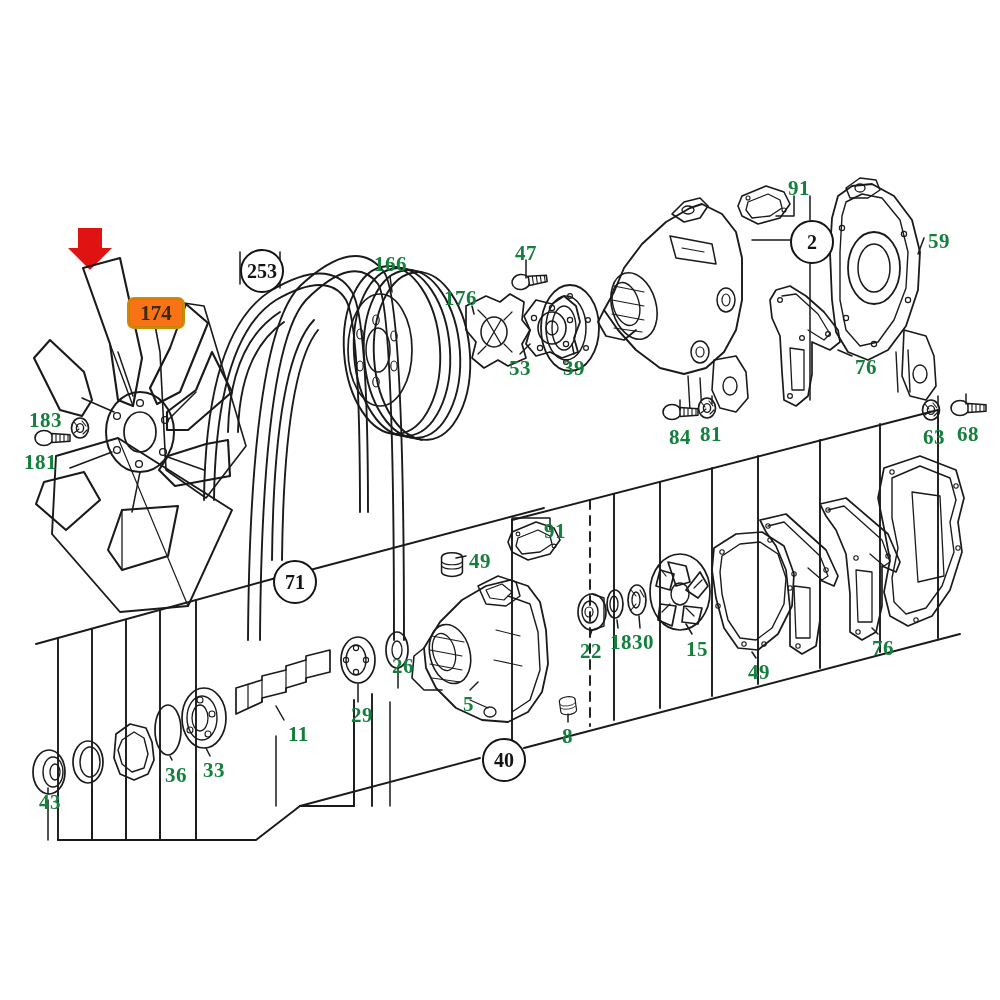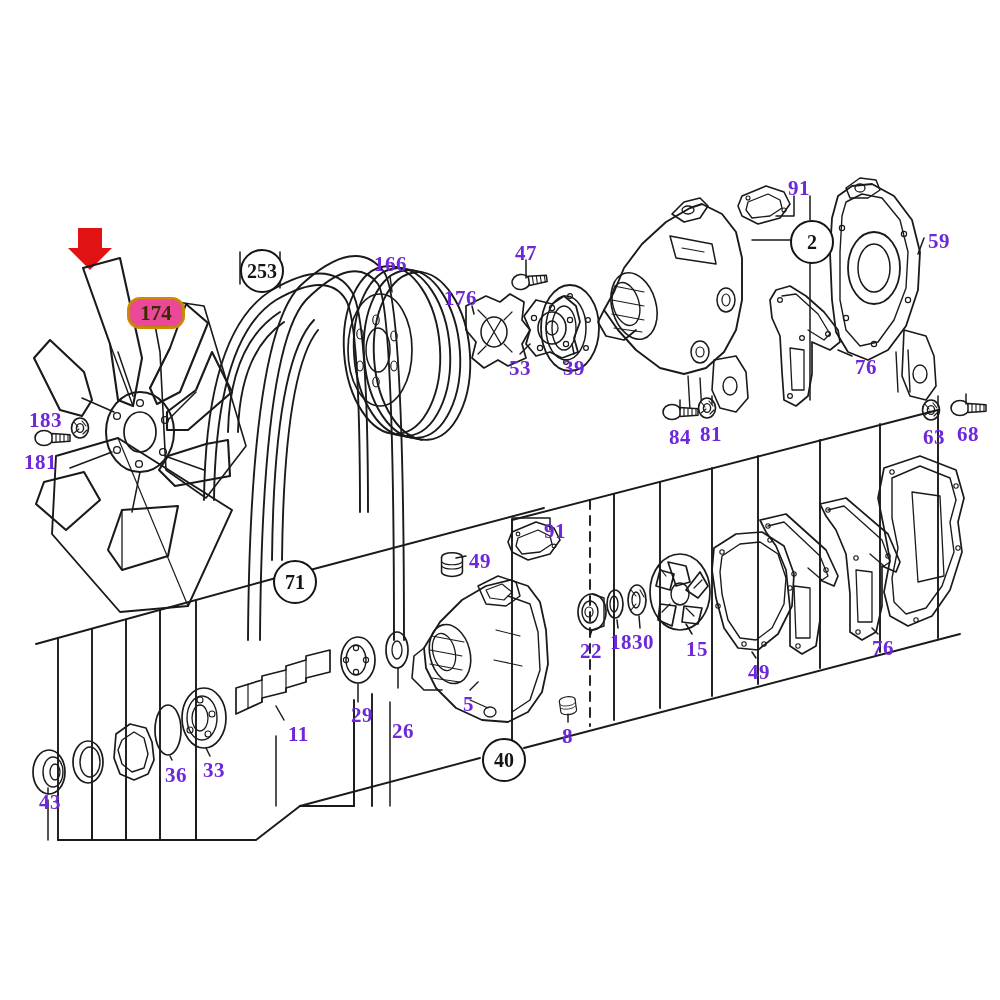--- a/index.html
+++ b/index.html
@@ -2,28 +2,28 @@
 <html><head>
 <meta charset="utf-8">
 <title>Exploded Parts Diagram</title>
 <style>
   html,body{margin:0;padding:0;background:#ffffff;}
   body{width:1000px;height:1000px;overflow:hidden;
        font-family:"Liberation Serif", "DejaVu Serif", serif;}
   #stage{position:relative;width:1000px;height:1000px;background:#fff;}
   svg#diagram{position:absolute;left:0;top:0;width:1000px;height:1000px;display:block;}
   .lbl{position:absolute;font-family:"Liberation Serif","DejaVu Serif",serif;
-       font-size:21px;font-weight:700;color:#6d28d9;letter-spacing:.5px;
+       font-size:21px;font-weight:700;color:#15803d;letter-spacing:.5px;
        white-space:nowrap;line-height:1;}
   .circlbl{position:absolute;width:40px;height:40px;border:2.2px solid #141414;
        border-radius:50%;background:#fff;display:flex;align-items:center;
        justify-content:center;font-family:"Liberation Serif","DejaVu Serif",serif;
        font-size:20px;font-weight:700;color:#141414;}
   #badge174{position:absolute;left:127px;top:297px;width:54px;height:28px;
-       background:#ec4899;border:2.5px solid #D08A00;border-radius:13px;
+       background:#f97316;border:2.5px solid #D08A00;border-radius:7px;
        display:flex;align-items:center;justify-content:center;
        font-family:"Liberation Serif","DejaVu Serif",serif;font-size:21px;
        font-weight:700;color:#3a2b00;box-shadow:0 0 0 1px #b8860b inset;}
 </style>
 </head>
 <body>
 
 <div id="stage">
 
   <svg id="diagram" viewBox="0 0 1000 1000">
@@ -536,21 +536,21 @@
   <div class="lbl" style="left:544px;top:521px">91</div>
   <div class="lbl" style="left:469px;top:551px">49</div>
   <div class="lbl" style="left:580px;top:641px">22</div>
   <div class="lbl" style="left:610px;top:632px">18</div>
   <div class="lbl" style="left:632px;top:632px">30</div>
   <div class="lbl" style="left:686px;top:639px">15</div>
   <div class="lbl" style="left:748px;top:662px">49</div>
   <div class="lbl" style="left:872px;top:638px">76</div>
   <div class="lbl" style="left:463px;top:694px">5</div>
   <div class="lbl" style="left:562px;top:726px">8</div>
-  <div class="lbl" style="left:392px;top:721px">26</div>
+  <div class="lbl" style="left:392px;top:656px">26</div>
   <div class="lbl" style="left:351px;top:705px">29</div>
   <div class="lbl" style="left:288px;top:724px">11</div>
   <div class="lbl" style="left:203px;top:760px">33</div>
   <div class="lbl" style="left:165px;top:765px">36</div>
   <div class="lbl" style="left:39px;top:792px">43</div>
 
   <div class="circlbl" style="left:240px;top:249px">253</div>
   <div class="circlbl" style="left:790px;top:220px">2</div>
   <div class="circlbl" style="left:273px;top:560px">71</div>
   <div class="circlbl" style="left:482px;top:738px">40</div>

